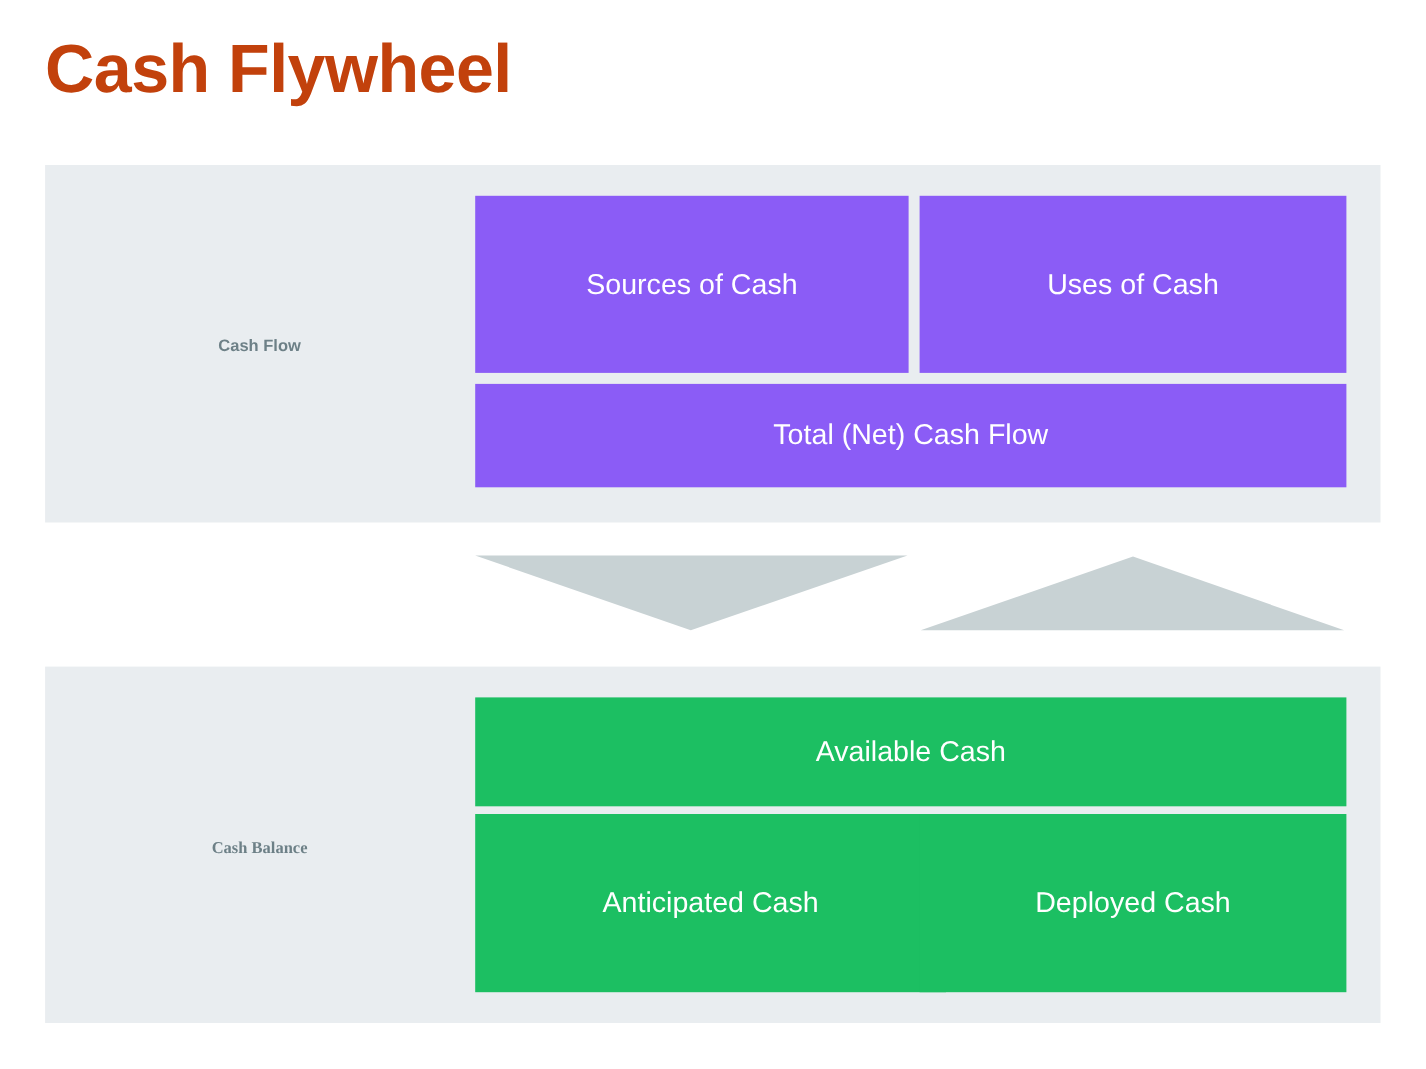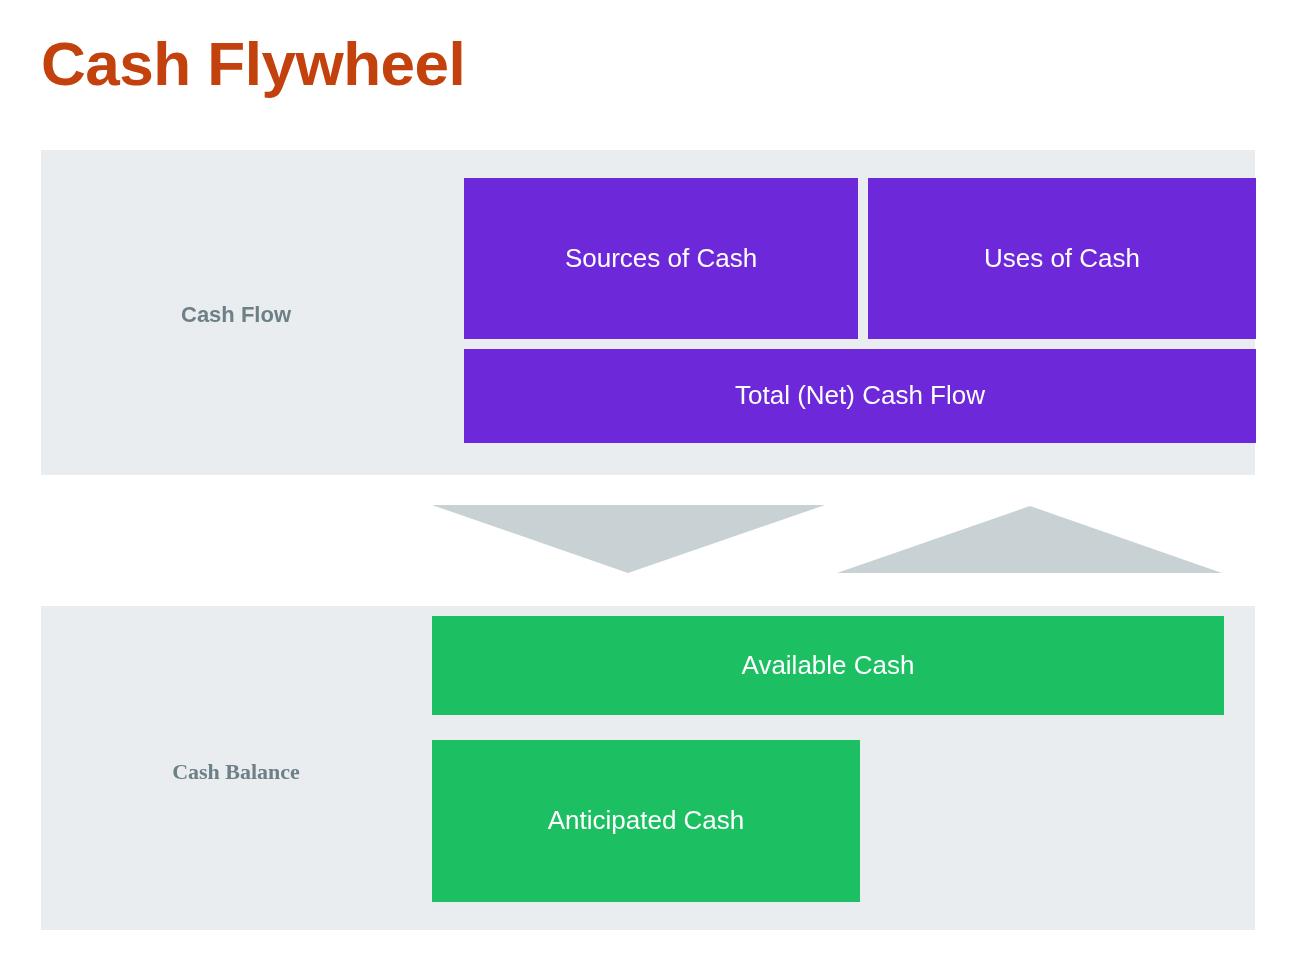--- a/index.html
+++ b/index.html
@@ -48,21 +48,21 @@
   }
   .panel-cashbalance {
     left: 41px;
     top: 606px;
     width: 1214px;
     height: 324px;
   }
 
   .panel-label {
     position: absolute;
-    font-size: 22px;
+    font-size: 15px;
     font-weight: bold;
     color: #6d8087;
     white-space: nowrap;
     text-align: center;
     transform: translate(-50%, -50%);
   }
   .panel-label-cashflow {
     left: 236px;
     top: 315px;
   }
@@ -78,30 +78,30 @@
     display: flex;
     align-items: center;
     justify-content: center;
     color: #ffffff;
     font-size: 26px;
     font-weight: normal;
     line-height: 1.2;
     text-align: center;
     box-sizing: border-box;
   }
-  .box-gray  { background: #6d28d9; margin-left: 32px; }
+  .box-gray  { background: #8b5cf6; }
   .box-green { background: #1cbf62; }
 
   
   .box-sources     { left: 432px;  top: 178px; width: 394px; height: 161px; }
   .box-uses        { left: 836px;  top: 178px; width: 388px; height: 161px; }
   .box-total       { left: 432px;  top: 349px; width: 792px; height: 94px;  }
 
   
-  .box-available   { left: 432px;  top: 616px; width: 792px; height: 99px;  }
+  .box-available   { left: 432px;  top: 634px; width: 792px; height: 99px;  }
   .box-anticipated { left: 432px;  top: 740px; width: 428px; height: 162px; }
   .box-deployed    { left: 836px;  top: 740px; width: 388px; height: 162px; }
 
   
   .arrow-layer {
     position: absolute;
     left: 0;
     top: 0;
     width: 1296px;
     height: 972px;
@@ -141,14 +141,17 @@
   <div class="panel-label panel-label-cashbalance">Cash Balance</div>
 
   <div class="box box-green box-available">
     <span>Available Cash</span>
   </div>
 
   <div class="box box-green box-anticipated">
     <span>Anticipated Cash</span>
   </div>
 
+  <div class="box box-green box-deployed">
+    <span>Deployed Cash</span>
+  </div>
 
 </div>
 
 </body></html>

